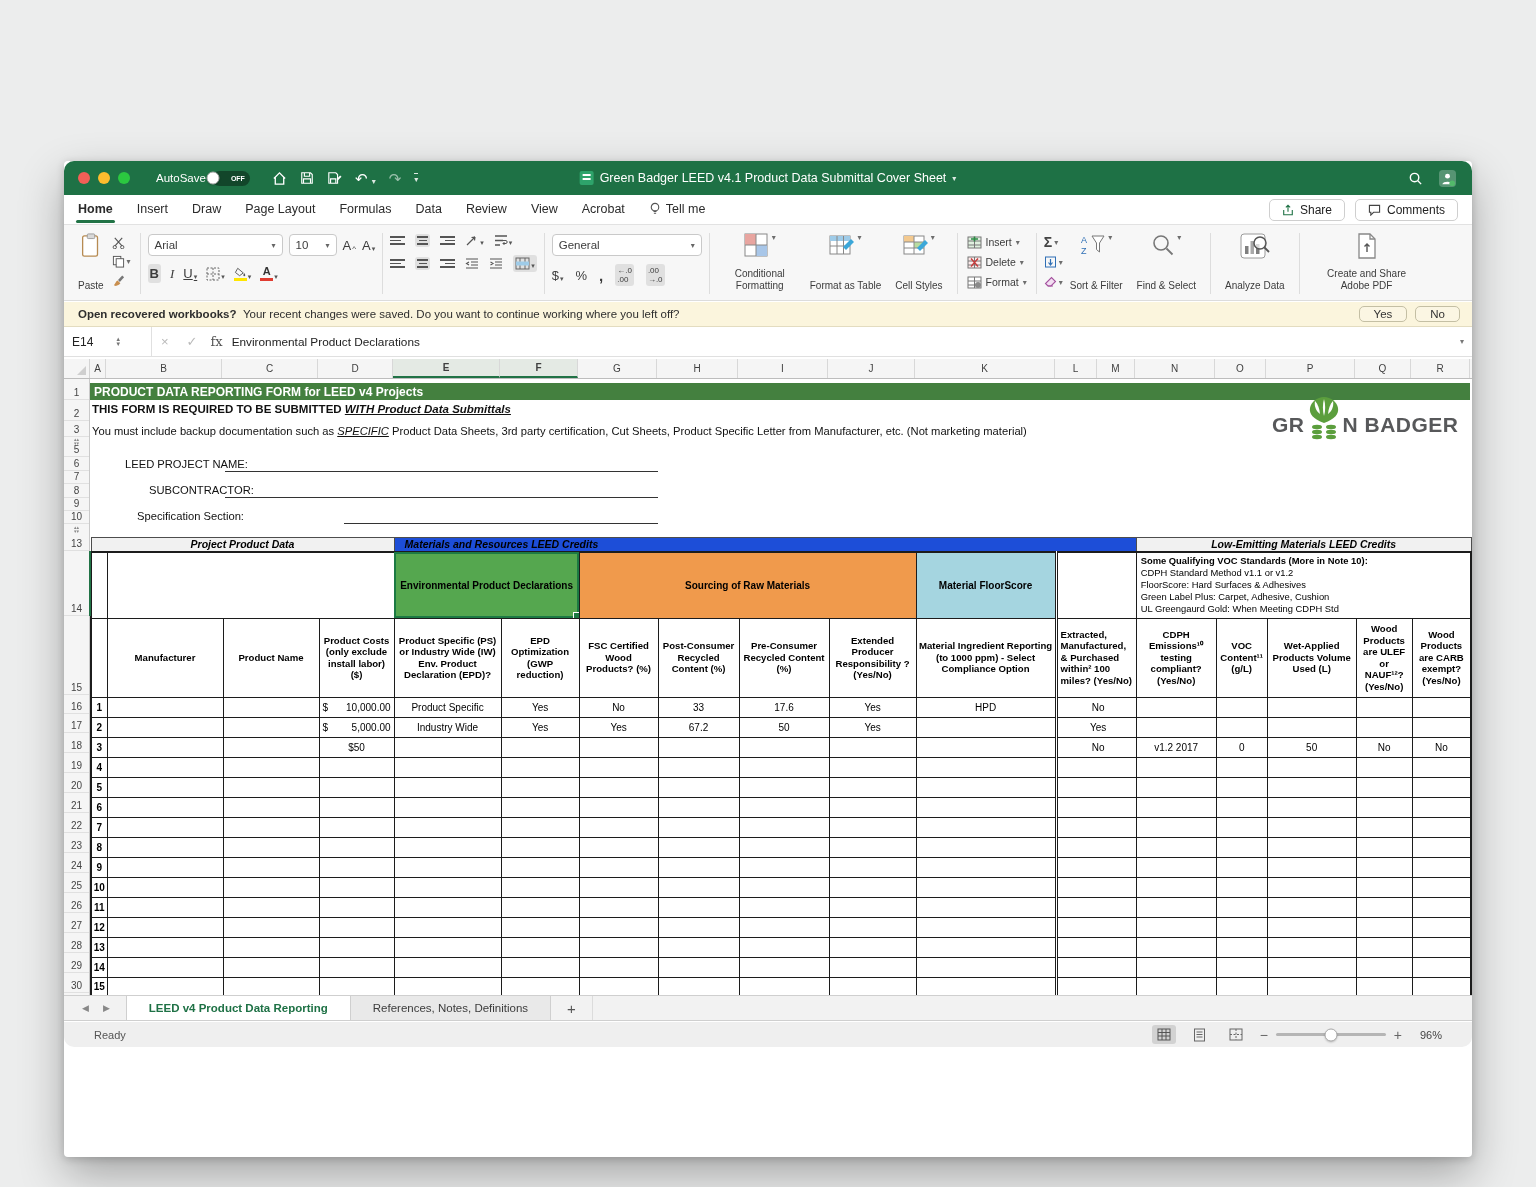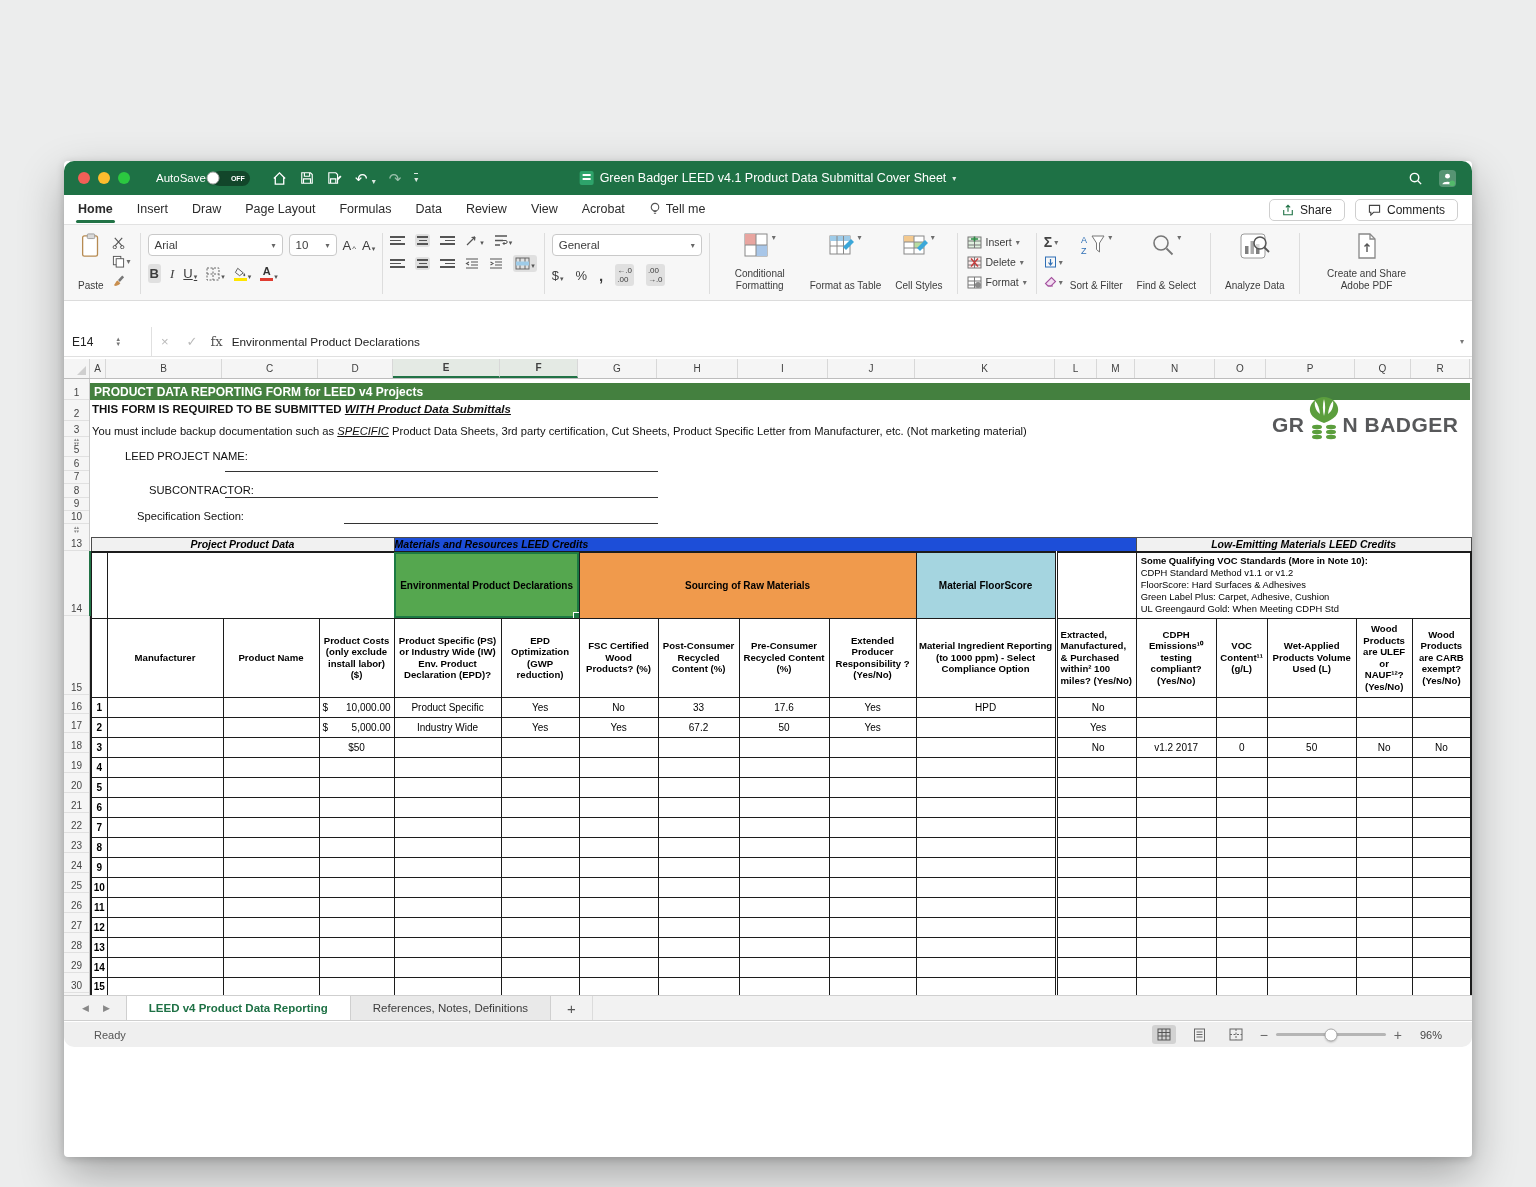--- a/index.html
+++ b/index.html
@@ -94,21 +94,21 @@
   .banner { position:absolute; left:26px; top:4px; width:1380px; height:17px; background:#44803f; color:#fff; font-weight:bold; font-size:12px; display:flex; align-items:center; padding-left:4px; }
   .l2 { position:absolute; left:28px; top:24px; font-size:11.5px; font-weight:bold; color:#111; }
   .l3 { position:absolute; left:28px; top:45px; width:945px; font-size:11.2px; color:#111; line-height:1.4; }
   .formline { position:absolute; font-size:11.2px; color:#111; }
   .uline { position:absolute; border-bottom:1px solid #333; }
   .logo { position:absolute; left:1208px; top:30px; display:flex; align-items:center; color:#57585a; font-weight:bold; font-size:21px; letter-spacing:.5px; }
   .logo svg { margin:-14px -1px 0; }
   
   table.tbl { position:absolute; left:26px; top:158px; width:1380px; border-collapse:collapse; table-layout:fixed; }
   .tbl td { border:1px solid #1c1c1c; font-size:10px; color:#000; overflow:hidden; }
-  .tbl tr.r13 td { border:1px solid #4d4d4d; font-size:10.5px; font-weight:bold; font-style:italic; height:14px; padding:0 0; }
+  .tbl tr.r13 td { border:1px solid #4d4d4d; font-size:10.5px; font-weight:bold; font-style:italic; height:14px; padding:0 10px; }
   .g-left { background:#f1f1f1; text-align:center; }
   .g-mid { background:#1d4ed8; text-align:left; }
   .g-right { background:#f1f1f1; text-align:center; }
   .tbl tr.r14 td { border-top-width:2px; height:65px; vertical-align:middle; text-align:center; font-weight:bold; }
   .tbl td.firstcol { border-left-width:2px; }
   .tbl td.lastcol { border-right-width:2px; }
   .tbl tr.rlast td { border-bottom-width:2px; }
   .epd { background:#55a74f; outline:2px solid #1c7a43; outline-offset:-2px; position:relative; }
   .epd .handle { position:absolute; right:-1px; bottom:-1px; width:7px; height:7px; background:#1c7a43; border:1px solid #fff; }
   .sourcing { background:#f09a4c; }
@@ -540,20 +540,27 @@
         <svg width="24" height="26" viewBox="0 0 24 26">
             <path d="M4 1 H15 L20 6 V25 H4 Z" stroke="#888" fill="#fff" stroke-width="1.3"></path>
             <path d="M15 1 V6 H20" stroke="#888" fill="none" stroke-width="1.3"></path>
             <path d="M12 19 V11 M9.5 13.5 L12 11 L14.5 13.5" stroke="#555" fill="none" stroke-width="1.4"></path>
           </svg>
         <span class="lbl" style="max-width:96px">Create and Share Adobe PDF</span>
       </div>
     </div>
   </div>
 
+  <div class="notice">
+    <span><b>Open recovered workbooks?</b>&nbsp;&nbsp;<span>Your recent changes were saved. Do you want to continue working where you left off?</span></span>
+    <span class="yn">
+      <button class="ynbtn">Yes</button>
+      <button class="ynbtn">No</button>
+    </span>
+  </div>
 
   <div class="fbar">
     <span class="namebox">
       <span>E14</span>
       <span class="spin">▲<br>▼</span>
     </span>
     <span class="fmark">×</span>
     <span class="fmark">✓</span>
     <span class="fx">fx</span>
     <span class="fval">Environmental Product Declarations</span>
@@ -638,21 +645,21 @@
         <ellipse cx="13" cy="32" rx="5" ry="2.2" fill="#5b9e3d"></ellipse>
           <ellipse cx="27" cy="32" rx="5" ry="2.2" fill="#5b9e3d"></ellipse>
         <ellipse cx="13" cy="37" rx="5" ry="2.2" fill="#5b9e3d"></ellipse>
           <ellipse cx="27" cy="37" rx="5" ry="2.2" fill="#5b9e3d"></ellipse>
         <ellipse cx="13" cy="42" rx="5" ry="2.2" fill="#5b9e3d"></ellipse>
           <ellipse cx="27" cy="42" rx="5" ry="2.2" fill="#5b9e3d"></ellipse>
       </svg>
       <span>N BADGER</span>
     </div>
 
-    <div class="formline" style="left:61px;top:71px">LEED PROJECT NAME:</div>
+    <div class="formline" style="left:61px;top:79px">LEED PROJECT NAME:</div>
     <div class="uline" style="left:161px;top:79px;width:433px;height:14px"></div>
     <div class="formline" style="left:85px;top:105px">SUBCONTRACTOR:</div>
     <div class="uline" style="left:161px;top:105px;width:433px;height:14px"></div>
     <div class="formline" style="left:73px;top:131px">Specification Section:</div>
     <div class="uline" style="left:280px;top:131px;width:314px;height:14px"></div>
 
     <table class="tbl">
       <colgroup id="cg">
           <col style="width:16px">
           <col style="width:116px">

